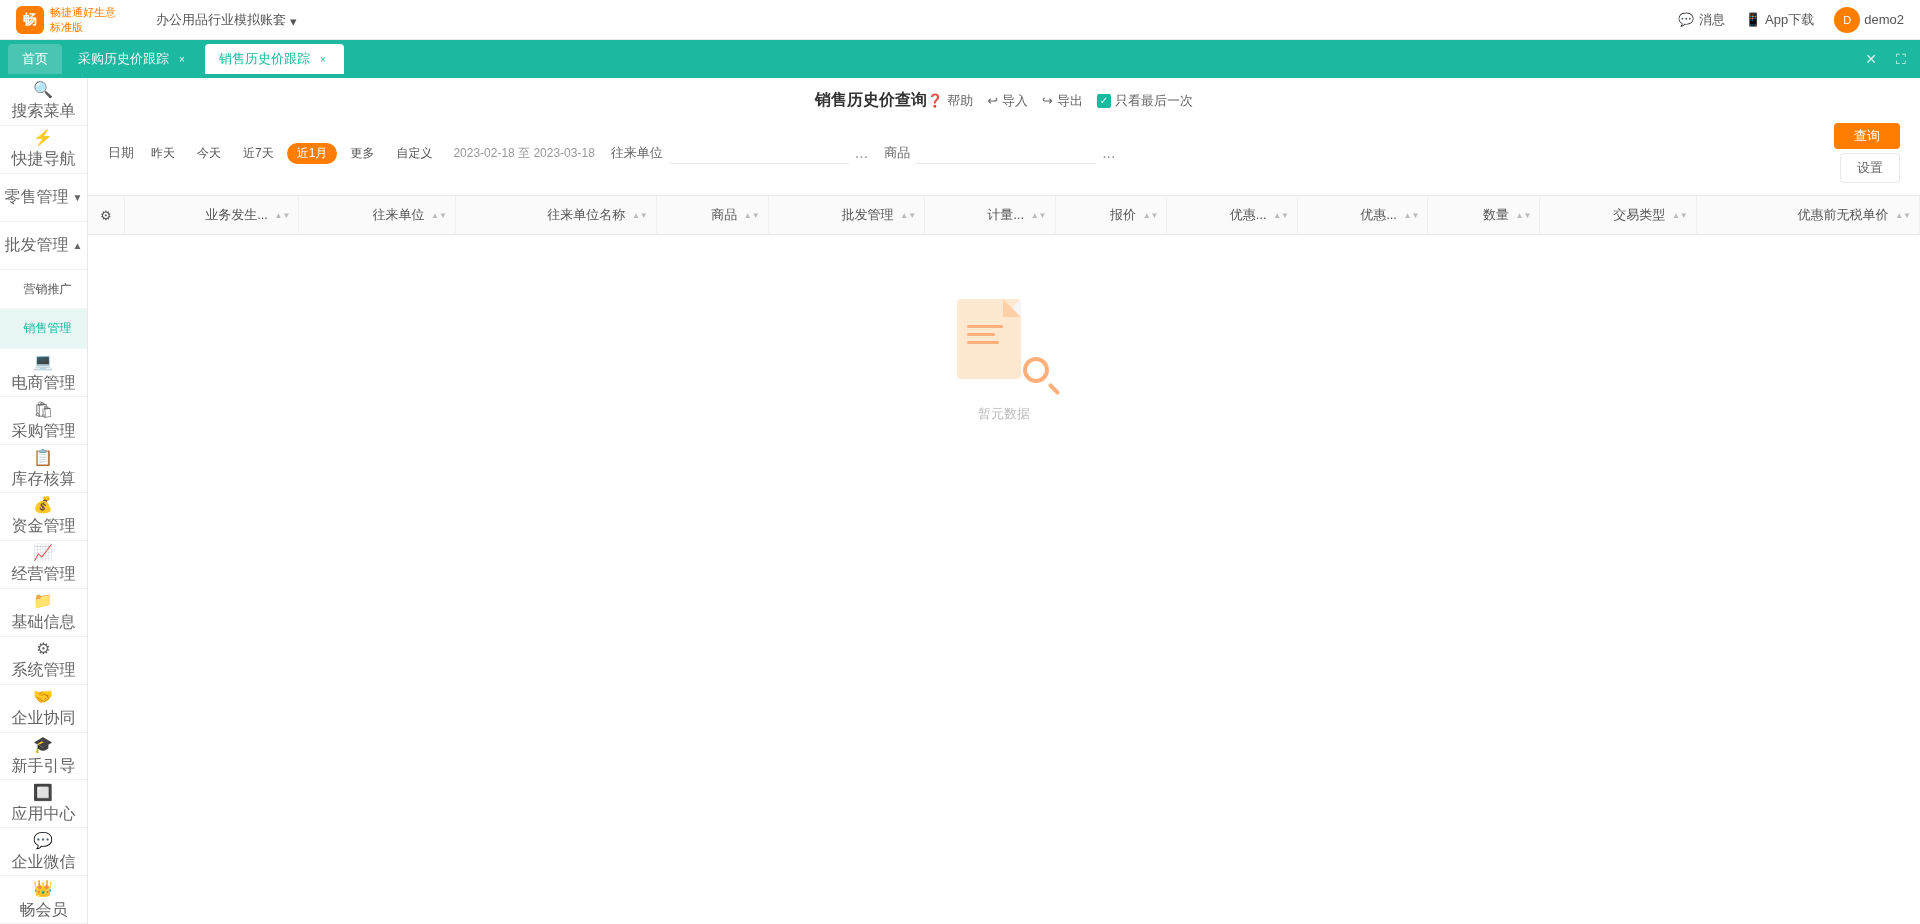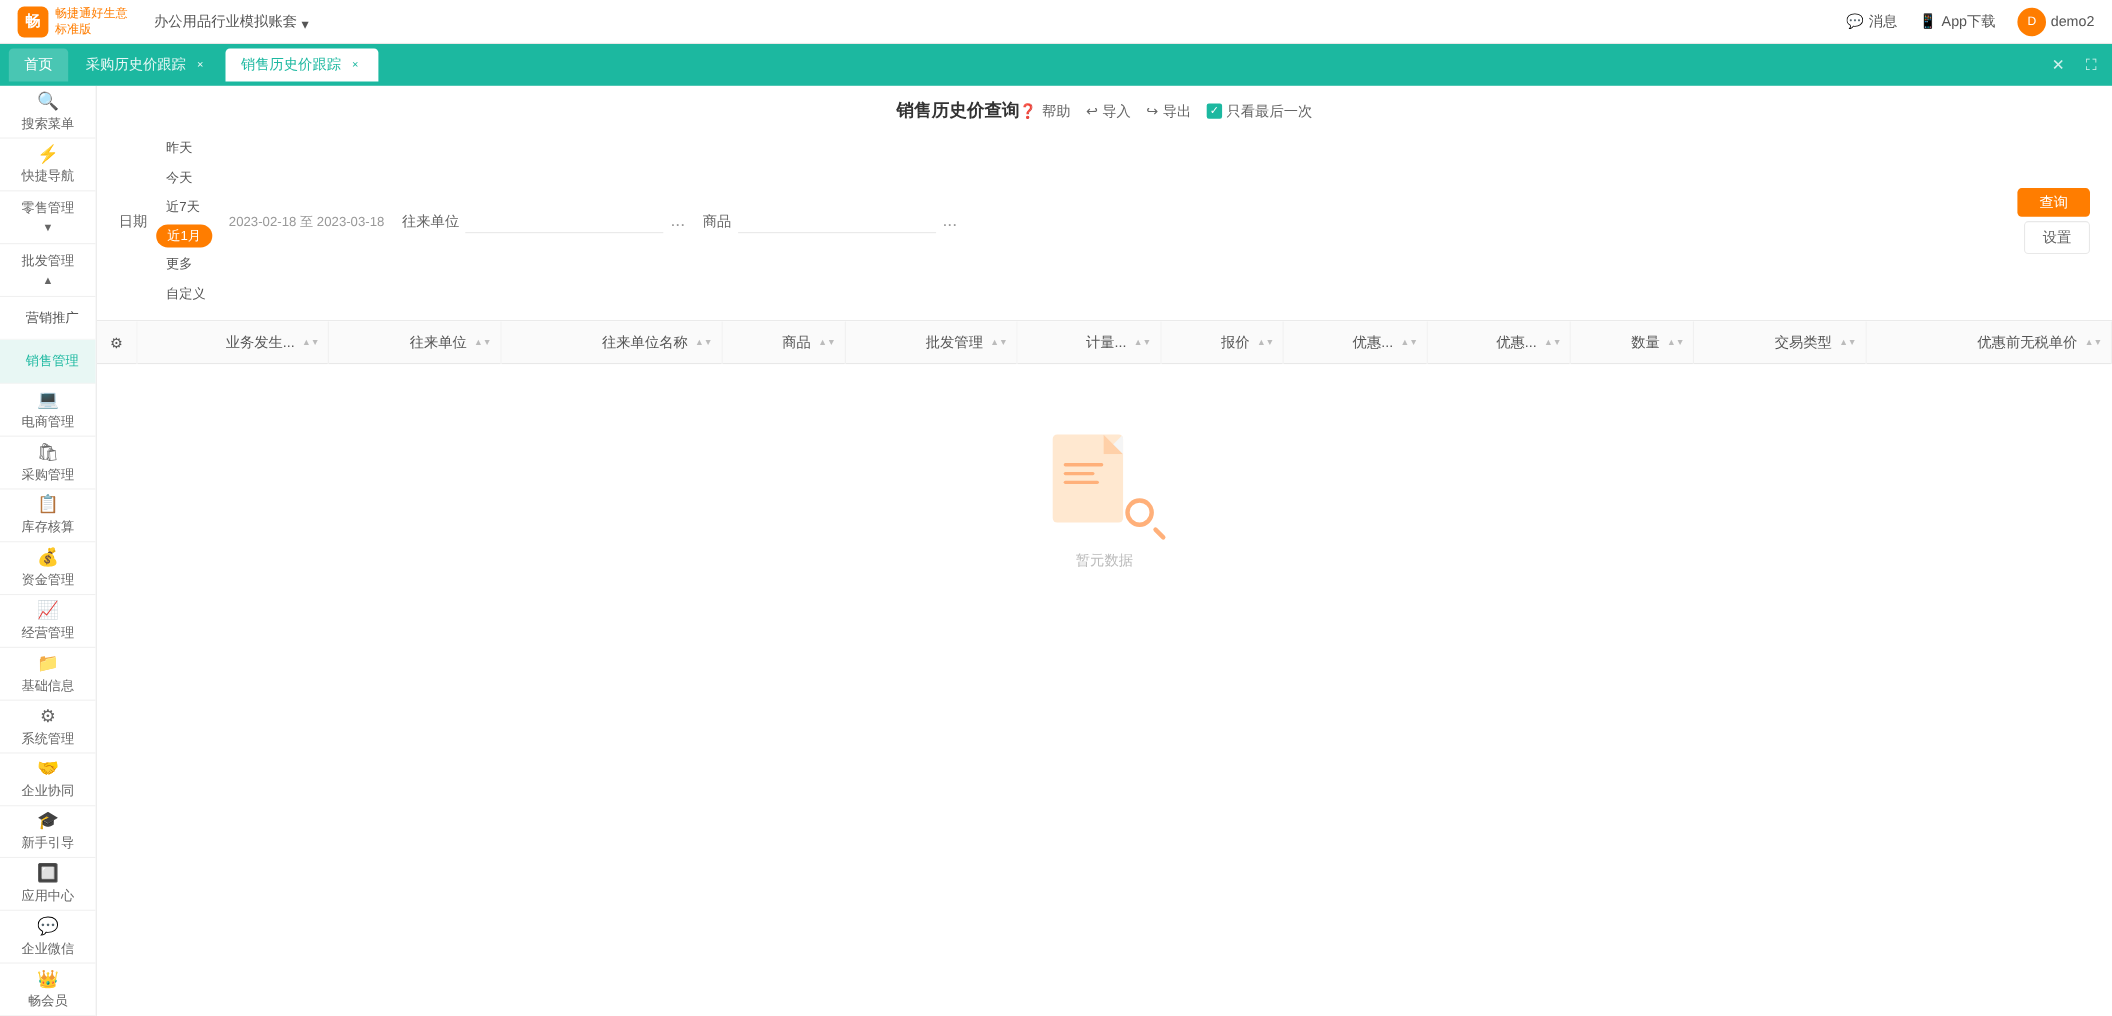--- a/index.html
+++ b/index.html
@@ -4,44 +4,44 @@
   <style>
     * { margin: 0; padding: 0; box-sizing: border-box; }
     body { font-family: 'Microsoft YaHei', Arial, sans-serif; font-size: 13px; background: #f5f5f5; color: #333; width: 1920px; height: 924px; overflow: hidden; display: flex; flex-direction: column; }
 
     
     .top-bar { height: 40px; background: #fff; display: flex; align-items: center; justify-content: space-between; padding: 0 16px; border-bottom: 1px solid #e8e8e8; flex-shrink: 0; }
     .top-bar-left { display: flex; align-items: center; gap: 8px; }
     .logo-area { display: flex; align-items: center; gap: 6px; }
     .logo-icon { width: 28px; height: 28px; background: #ff7d00; border-radius: 6px; display: flex; align-items: center; justify-content: center; color: white; font-size: 14px; font-weight: bold; }
     .logo-text { font-size: 11px; color: #ff7d00; line-height: 1.3; }
-    .company-selector { display: flex; align-items: flex-end; gap: 4px; margin-left: 16px; color: #555; font-size: 13px; cursor: pointer; }
+    .company-selector { display: flex; align-items: flex-end; gap: 4px; margin-left: 32px; color: #555; font-size: 13px; cursor: pointer; }
     .top-bar-right { display: flex; align-items: center; gap: 20px; color: #555; font-size: 13px; }
     .top-right-item { display: flex; align-items: center; gap: 4px; cursor: pointer; }
     .avatar { width: 26px; height: 26px; border-radius: 50%; background: #ff7d00; display: flex; align-items: center; justify-content: center; color: white; font-size: 11px; }
 
     
     .tab-bar { height: 38px; background: #1cb8a0; display: flex; align-items: center; padding: 0 8px; gap: 2px; flex-shrink: 0; }
     .tab { height: 30px; padding: 0 14px; border-radius: 4px 4px 0 0; display: flex; align-items: center; gap: 6px; cursor: pointer; font-size: 13px; color: rgba(255,255,255,0.85); background: transparent; }
     .tab.home { background: rgba(255,255,255,0.2); color: white; align-items: center; }
     .tab.active { background: white; color: #1cb8a0; }
     .tab.normal { color: rgba(255,255,255,0.9); }
     .tab-close { width: 14px; height: 14px; display: flex; align-items: center; justify-content: center; border-radius: 50%; font-size: 10px; cursor: pointer; }
     .tab-bar-right { margin-left: auto; display: flex; align-items: center; gap: 8px; color: white; }
     .tab-bar-btn { width: 22px; height: 22px; display: flex; align-items: center; justify-content: center; cursor: pointer; color: rgba(255,255,255,0.8); font-size: 14px; }
 
     
     .main-wrapper { display: flex; flex: 1; overflow: hidden; }
 
     
     .sidebar { width: 88px; background: white; border-right: 1px solid #e8e8e8; display: flex; flex-direction: column; flex-shrink: 0; overflow-y: auto; }
     .sidebar-item { height: 48px; display: flex; flex-direction: column; align-items: center; justify-content: center; cursor: pointer; font-size: 12px; color: #666; gap: 2px; border-bottom: 1px solid #f0f0f0; }
-    .sidebar-item.has-sub { flex-direction: column; gap: 4px; }
+    .sidebar-item.has-sub { flex-direction: row; gap: 4px; }
     .sidebar-icon { font-size: 16px; }
-    .sidebar-label { font-size: 12px; }
+    .sidebar-label { font-size: 16px; }
     .sub-arrow { font-size: 10px; }
 
     
     .sidebar-sub-item { height: 40px; display: flex; align-items: center; justify-content: center; cursor: pointer; font-size: 12px; color: #555; padding-left: 8px; border-bottom: 1px solid #f5f5f5; }
     .sidebar-sub-item.active { color: #1cb8a0; background: #e8f7f4; }
 
     
     .content-area { flex: 1; display: flex; flex-direction: column; overflow: hidden; background: #f5f5f5; }
 
     
@@ -50,21 +50,21 @@
     .page-title { font-size: 16px; font-weight: bold; color: #333; }
     .page-actions { display: flex; align-items: center; gap: 14px; color: #666; font-size: 13px; }
     .page-action-item { display: flex; align-items: center; gap: 4px; cursor: pointer; }
     .checkbox-only { display: flex; align-items: center; gap: 4px; }
     .checkbox-green { width: 14px; height: 14px; border: 2px solid #1cb8a0; background: #1cb8a0; border-radius: 2px; display: flex; align-items: center; justify-content: center; color: white; font-size: 10px; }
 
     
     .filter-row { display: flex; align-items: center; gap: 16px; padding-bottom: 12px; flex-wrap: wrap; }
     .filter-group { display: flex; align-items: center; gap: 8px; }
     .filter-label { color: #666; font-size: 13px; }
-    .date-quick-btns { display: flex; align-items: flex-start; gap: 4px; flex-direction: column; }
+    .date-quick-btns { display: flex; align-items: center; gap: 4px; }
     .date-btn { padding: 2px 8px; border-radius: 3px; font-size: 12px; cursor: pointer; color: #555; border: 1px solid transparent; }
     .date-btn.active { background: #ff7d00; color: white; border-radius: 12px; border: none; padding: 2px 10px; }
     .date-range-text { font-size: 12px; color: #999; }
     .filter-input-group { display: flex; align-items: center; gap: 6px; }
     .filter-input { border: none; border-bottom: 1px solid #e8e8e8; padding: 3px 6px; font-size: 13px; width: 180px; outline: none; background: transparent; }
     .filter-dots { color: #999; font-size: 16px; cursor: pointer; }
     .query-btn { background: #ff7d00; color: white; border: none; padding: 4px 20px; border-radius: 4px; cursor: pointer; font-size: 13px; }
     .settings-btn { background: white; color: #666; border: 1px solid #e8e8e8; padding: 5px 16px; border-radius: 4px; cursor: pointer; font-size: 13px; }
     table { width: 100%; border-collapse: collapse; font-size: 13px; }
     thead tr { background: #fafafa; border-bottom: 1px solid #e8e8e8; }

